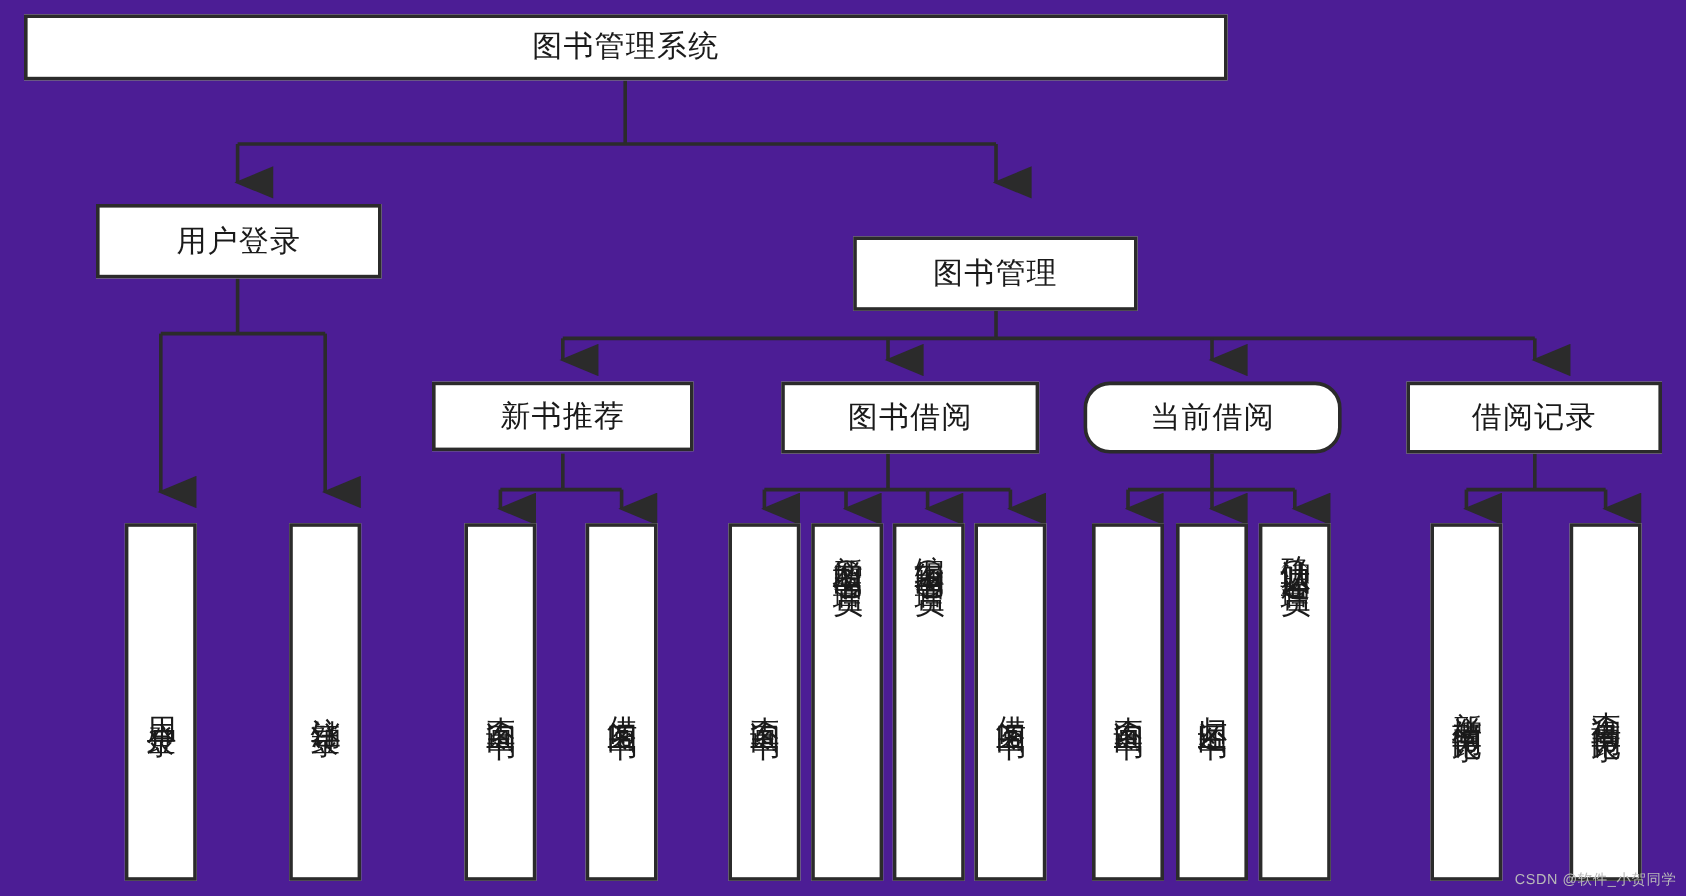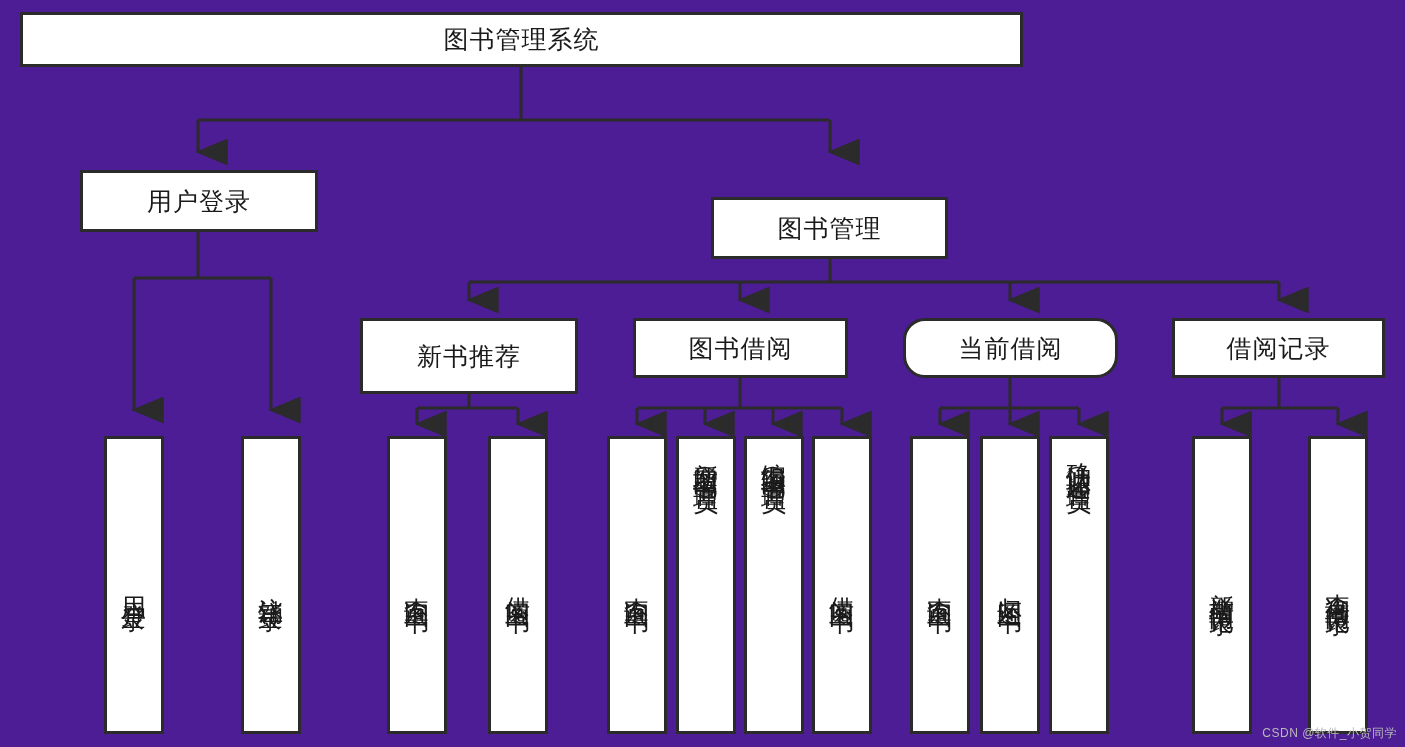--- a/index.html
+++ b/index.html
@@ -137,25 +137,25 @@
   </div>
 
   <div class="node" style="left:80px; top:170px; width:238px; height:62px;">
     <span class="node-label">用户登录</span>
   </div>
 
   <div class="node" style="left:711px; top:172px; width:237px; height:62px;margin-top:25px;">
     <span class="node-label">图书管理</span>
   </div>
 
-  <div class="node" style="left:360px; top:318px; width:218px; height:76px;">
+  <div class="node" style="left:360px; top:318px; width:218px; height:58px;">
     <span class="node-label">新书推荐</span>
   </div>
 
-  <div class="node" style="left:633px; top:318px; width:215px; height:60px;">
+  <div class="node" style="left:651px; top:318px; width:215px; height:60px;">
     <span class="node-label">图书借阅</span>
   </div>
 
   <div class="node" style="left:903px; top:318px; width:215px; height:60px;border-radius:22px;">
     <span class="node-label">当前借阅</span>
   </div>
 
   <div class="node" style="left:1172px; top:318px; width:213px; height:60px;">
     <span class="node-label">借阅记录</span>
   </div>

